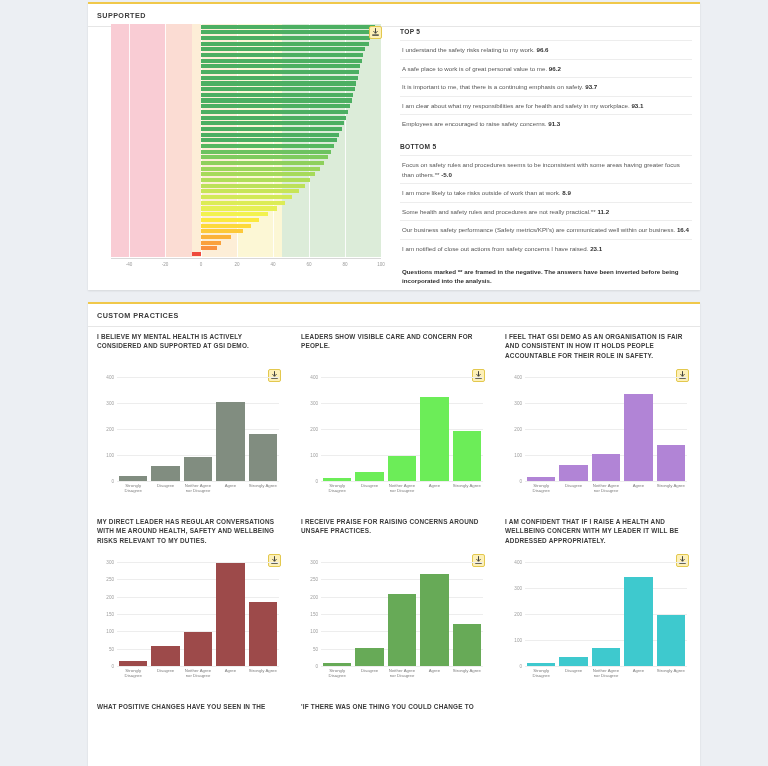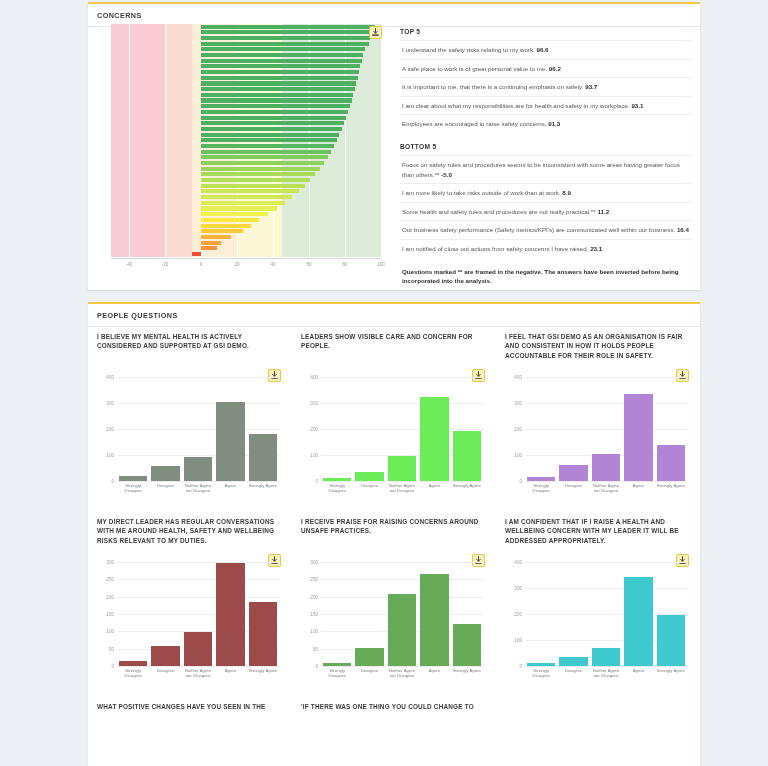--- a/index.html
+++ b/index.html
@@ -97,21 +97,21 @@
     font-size: 6.4px; font-weight: bold; color: #3b3b3b;
     line-height: 1.45; letter-spacing: 0.2px; text-transform: uppercase;
   }
 </style>
 </head>
 <body>
 
 <div class="page">
 
   <section class="panel" id="questions-panel">
-    <div class="panel-title">CONCERNS</div>
+    <div class="panel-title">SUPPORTED</div>
     <div class="panel-rule"></div>
 
     <div id="hbar-wrap">
       <div id="hbar-plot">
           <div class="band" style="left: 0px; width: 54px; background: rgb(249, 204, 212);"></div>
           <div class="band" style="left: 54px; width: 27px; background: rgb(251, 220, 211);"></div>
           <div class="band" style="left: 81px; width: 45px; background: rgb(253, 238, 215);"></div>
           <div class="band" style="left: 126px; width: 45px; background: rgb(252, 247, 213);"></div>
           <div class="band" style="left: 171px; width: 99px; background: rgb(220, 236, 217);"></div>
           <div class="gridline" style="left: 18px;"></div>
@@ -197,21 +197,21 @@
           <div class="rank-row"><span>I am more likely to take risks outside of work than at work. </span><b>8.9</b></div>
           <div class="rank-row"><span>Some health and safety rules and procedures are not really practical.** </span><b>11.2</b></div>
           <div class="rank-row"><span>Our business safety performance (Safety metrics/KPI's) are communicated well within our business. </span><b>16.4</b></div>
           <div class="rank-row"><span>I am notified of close out actions from safety concerns I have raised. </span><b>23.1</b></div>
         </div>
       <div class="rank-note">Questions marked ** are framed in the negative. The answers have been inverted before being incorporated into the analysis.</div>
     </div>
   </section>
 
   <section class="panel" id="custom-panel">
-    <div class="panel-title">PEOPLE QUESTIONS</div>
+    <div class="panel-title">CUSTOM PRACTICES</div>
     <div class="panel-rule"></div>
     <div id="cq-grid">
         <div class="cq-row">
           <div class="cq-cell">
             <div class="cq-title">I BELIEVE MY MENTAL HEALTH IS ACTIVELY CONSIDERED AND SUPPORTED AT GSI DEMO.</div>
             <div class="vchart">
               <div class="dl-btn" style="right: 2px; top: 0px;">
                 <svg width="9" height="9" viewBox="0 0 16 16" aria-hidden="true">
                   <path d="M8 1v7M8 9.2 4.8 6M8 9.2 11.2 6" stroke="#3a3a3a" stroke-width="1.7" fill="none" stroke-linecap="round" stroke-linejoin="round"></path>
                   <rect x="2.2" y="11.4" width="11.6" height="2.4" fill="#3a3a3a"></rect>

